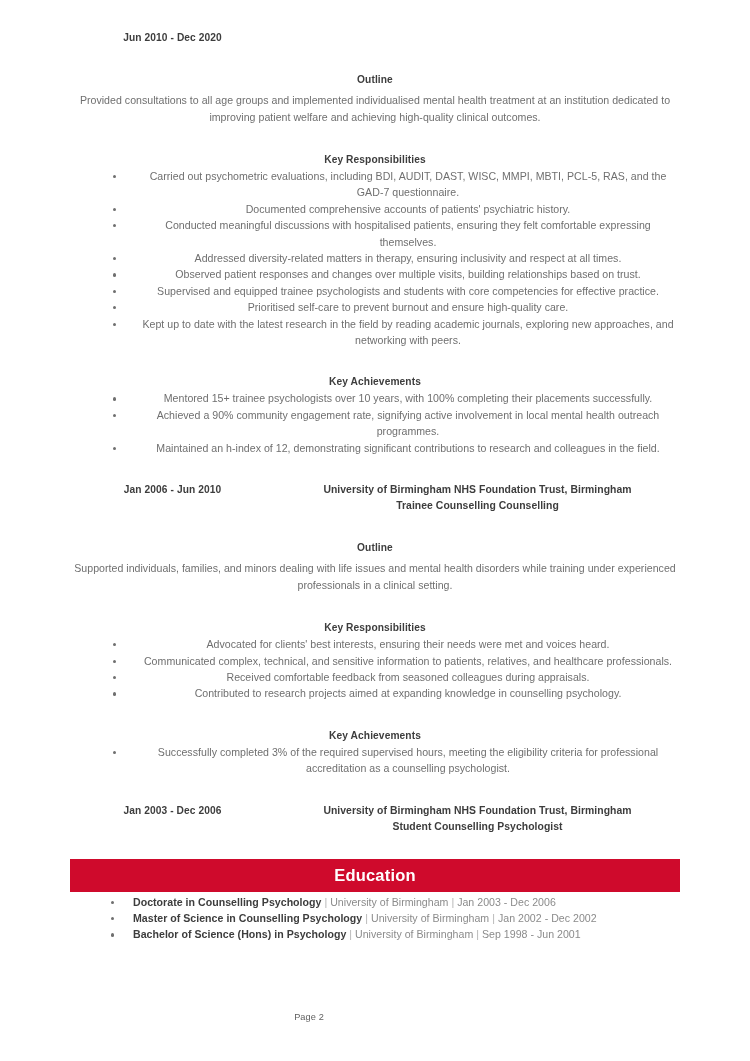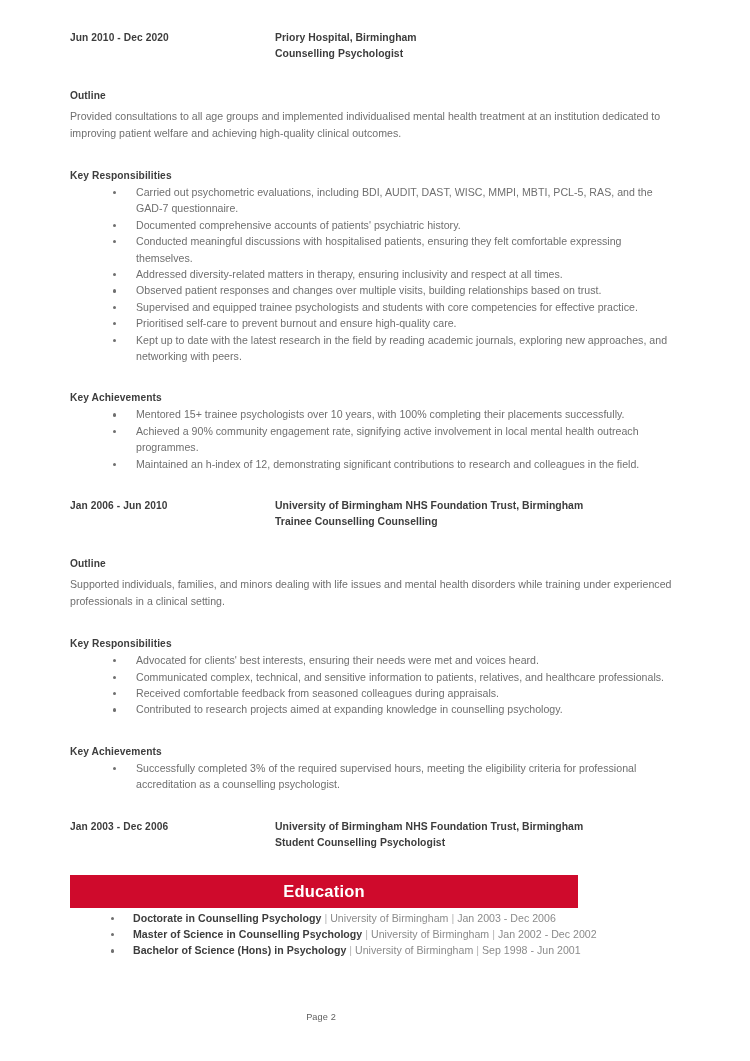--- a/index.html
+++ b/index.html
@@ -103,21 +103,21 @@
     top: 7px;
     width: 3.2px;
     height: 3.2px;
     border-radius: 50%;
     background: #6f6f6f;
   }
 
   
   .section-banner {
     margin-top: 24px;
-    width: 508px;
+    width: 610px;
     height: 33px;
     background: #cf0a2c;
     display: flex;
     align-items: center;
     justify-content: center;
   }
   .section-banner-title {
     color: #ffffff;
     font-size: 16.5px;
     font-weight: bold;
@@ -149,50 +149,46 @@
     background: #6f6f6f;
   }
   .edu-degree {
     font-weight: bold;
     color: #3d3d3d;
   }
   .edu-sep { color: #b4b4b4; }
   .edu-meta { color: #8b8b8b; }
 
   
-  .entry-block { margin-top: 0; }
+  .entry-block { margin-top: 0; text-align: center; }
   .entry-block + .entry-block { margin-top: 26px; }
 
   
   .footer {
     position: absolute;
-    left: 16px;
+    left: 4px;
     top: 1006px;
     width: 610px;
     text-align: center;
   }
   .footer-text {
     font-size: 9.2px;
     color: #5f5f5f;
     letter-spacing: 0.1px;
   }
 </style>
 </head>
 <body>
 
 <div class="page">
   <div class="content">
 
     <div class="entry-block">
       <div class="entry-head">
         <div class="entry-dates">Jun 2010 - Dec 2020</div>
-        <div class="entry-right">
-          <div class="entry-company">Priory Hospital, Birmingham</div>
-          <div class="entry-role">Counselling Psychologist</div>
-        </div>
       </div>
 
       <div class="sub-head">Outline</div>
       <div class="outline-text">Provided consultations to all age groups and implemented individualised mental health treatment at an institution dedicated to improving patient welfare and achieving high-quality clinical outcomes.</div>
 
       <div class="sub-head">Key Responsibilities</div>
       <ul class="bullets">
         <li>Carried out psychometric evaluations, including BDI, AUDIT, DAST, WISC, MMPI, MBTI, PCL-5, RAS, and the GAD-7 questionnaire.</li>
         <li>Documented comprehensive accounts of patients' psychiatric history.</li>
         <li>Conducted meaningful discussions with hospitalised patients, ensuring they felt comfortable expressing themselves.</li>

